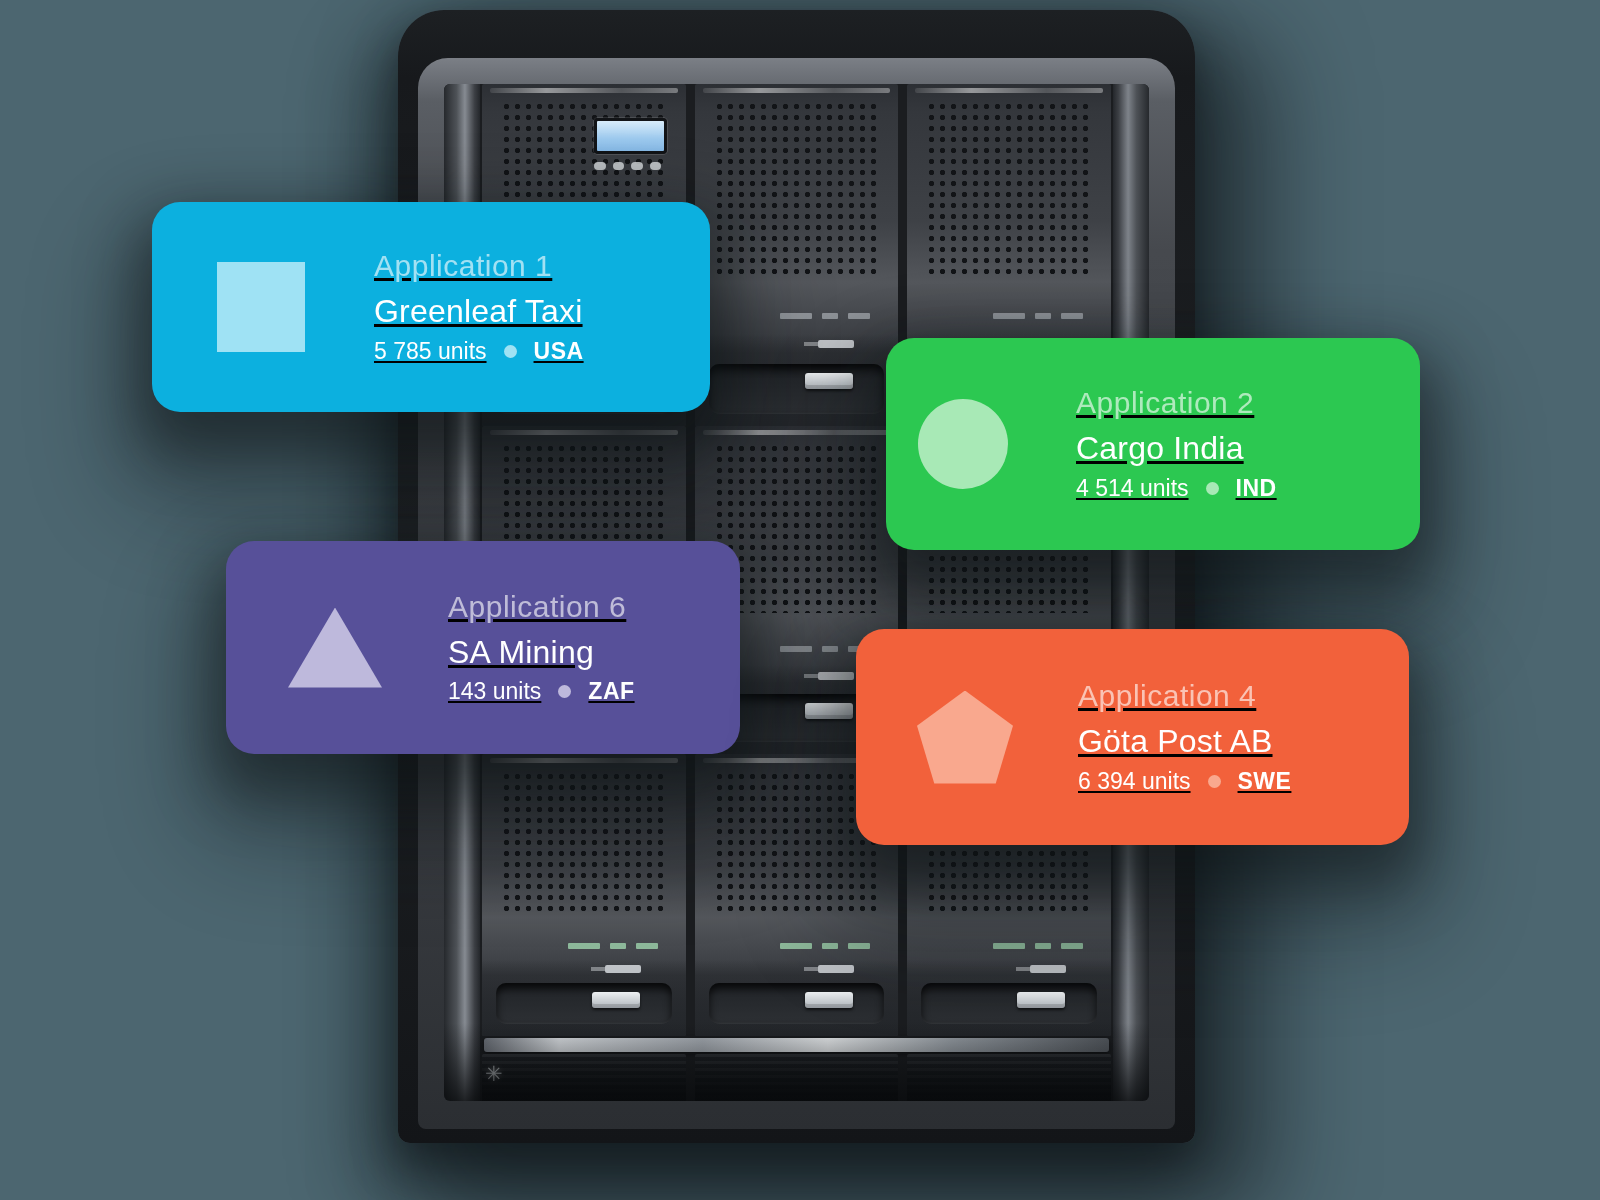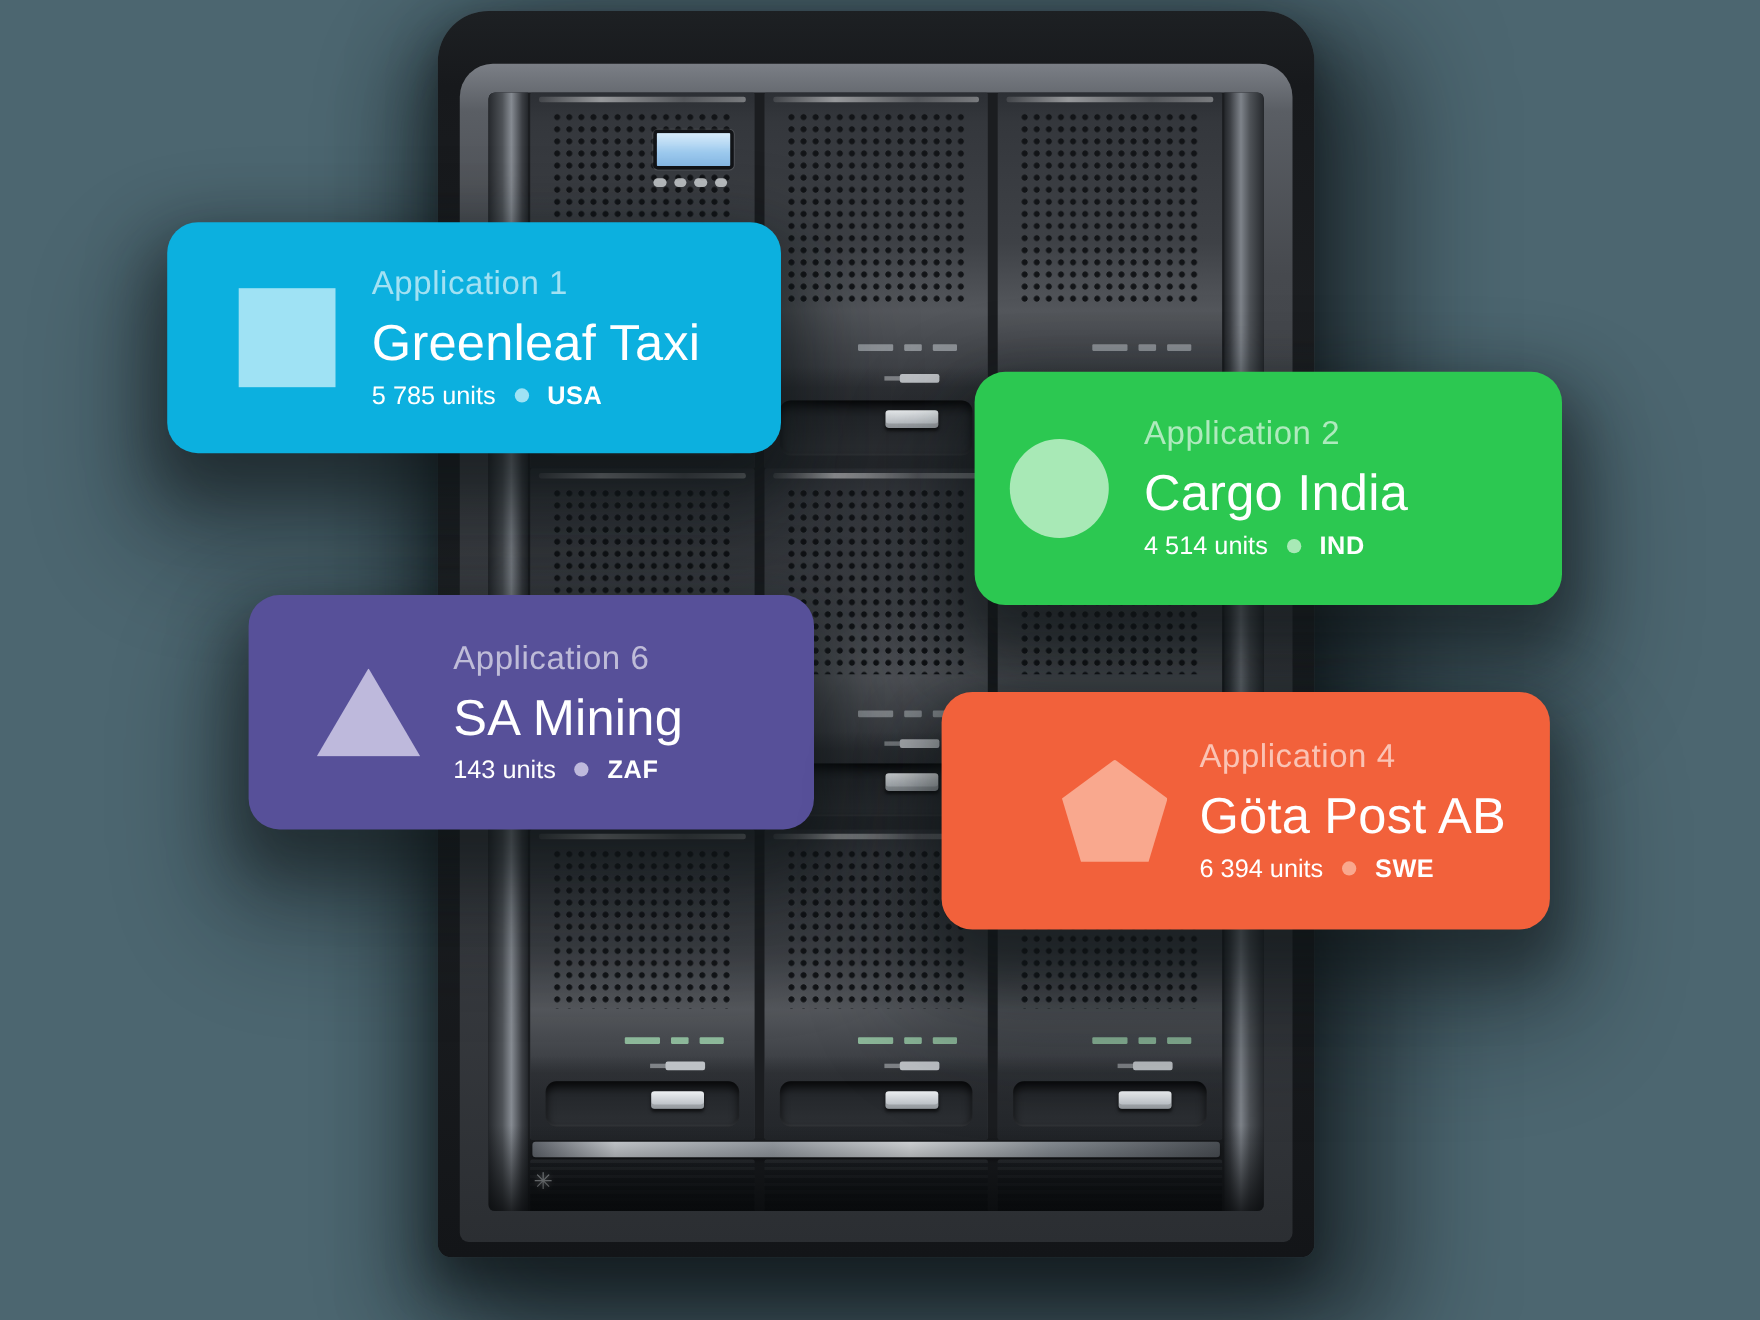--- a/index.html
+++ b/index.html
@@ -56,34 +56,34 @@
   .lightbar{height:14px;margin:2px 2px;border-radius:3px;
     background:linear-gradient(90deg,#6d727a 0%,#e0e4e8 12%,#aab0b7 35%,#f0f3f5 55%,#9aa1a8 75%,#565b61 100%);
     box-shadow:0 2px 5px rgba(0,0,0,.5);}
   .vent{position:relative;flex:1;border-radius:2px;
     background:repeating-linear-gradient(180deg,#2e3135 0 3px,#1e2125 3px 7px);}
   .vent::after{content:'';position:absolute;inset:0;
     background:linear-gradient(180deg,rgba(10,12,14,0),rgba(8,10,12,.9) 92%);}
 
   
   .card{position:absolute;border-radius:28px;display:flex;align-items:center;
-    padding:0 40px 0 60px;box-sizing:border-box;gap:28px;z-index:10;
-    box-shadow:0 26px 55px 14px rgba(13,19,22,.5), 0 62px 95px 32px rgba(13,19,22,.33);}
+    padding:0 40px 0 60px;box-sizing:border-box;gap:64px;z-index:10;
+    box-shadow:0 26px 55px 14px rgba(13,19,22,.5), 0 62px 95px 32px rgba(13,19,22,.33);text-decoration:underline;}
   .card1{left:152px;top:202px;width:558px;height:210px;}
   .card2{left:886px;top:338px;width:534px;height:212px;padding-left:28px;}
   .card3{left:226px;top:541px;width:514px;height:213px;}
-  .card4{left:856px;top:629px;width:553px;height:216px;justify-content:flex-end;}
+  .card4{left:856px;top:629px;width:553px;height:216px;}
   .icon-wrap{width:98px;flex-shrink:0;display:flex;justify-content:center;align-items:center;}
   .icon-square{width:88px;height:90px;}
   .icon-circle{width:90px;height:90px;border-radius:50%;}
   .icon-triangle{width:94px;height:80px;-webkit-clip-path:polygon(50% 0,100% 100%,0 100%);clip-path:polygon(50% 0,100% 100%,0 100%);}
   .icon-pentagon{width:96px;height:93px;-webkit-clip-path:polygon(50% 0%,100% 38%,82% 100%,18% 100%,0% 38%);clip-path:polygon(50% 0%,100% 38%,82% 100%,18% 100%,0% 38%);}
   .card-text{display:flex;flex-direction:column;}
   .app-label{font-size:30px;line-height:1;color:rgba(255,255,255,.62);letter-spacing:.5px;}
-  .app-name{font-size:46px;line-height:1.15;color:#ffffff;margin:12px 0 10px;letter-spacing:.2px;}
+  .app-name{font-size:32px;line-height:1.15;color:#ffffff;margin:12px 0 10px;letter-spacing:.2px;}
   .app-units{font-size:23px;line-height:1;color:#ffffff;display:flex;align-items:center;}
   .sep{width:13px;height:13px;border-radius:50%;margin:0 17px;display:inline-block;}
   .country{font-weight:bold;letter-spacing:.5px;}
 </style>
 </head>
 <body>
 
 <div class="stage" style="background: rgb(76, 102, 112);">
 
   <div class="rack">

